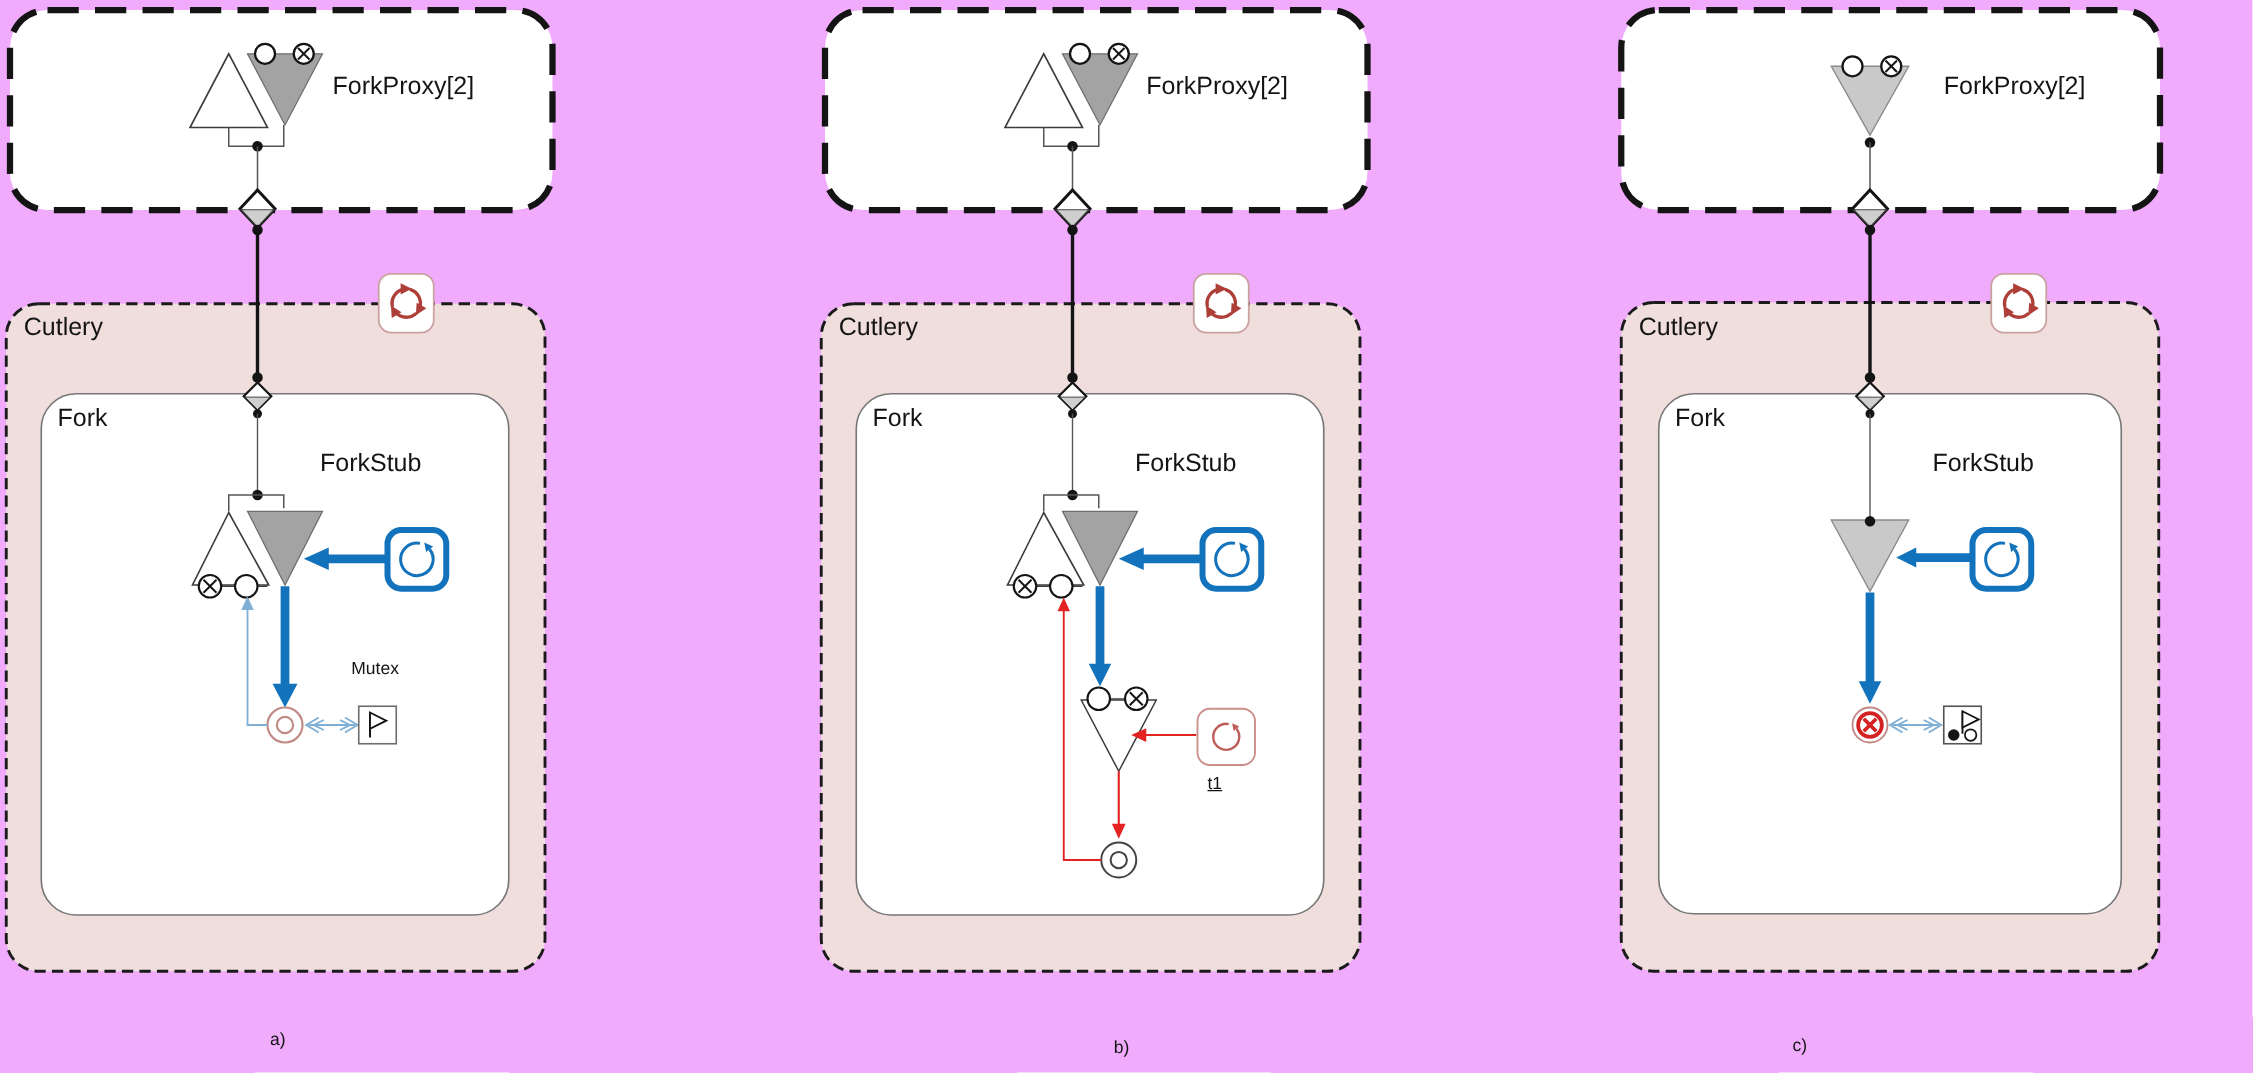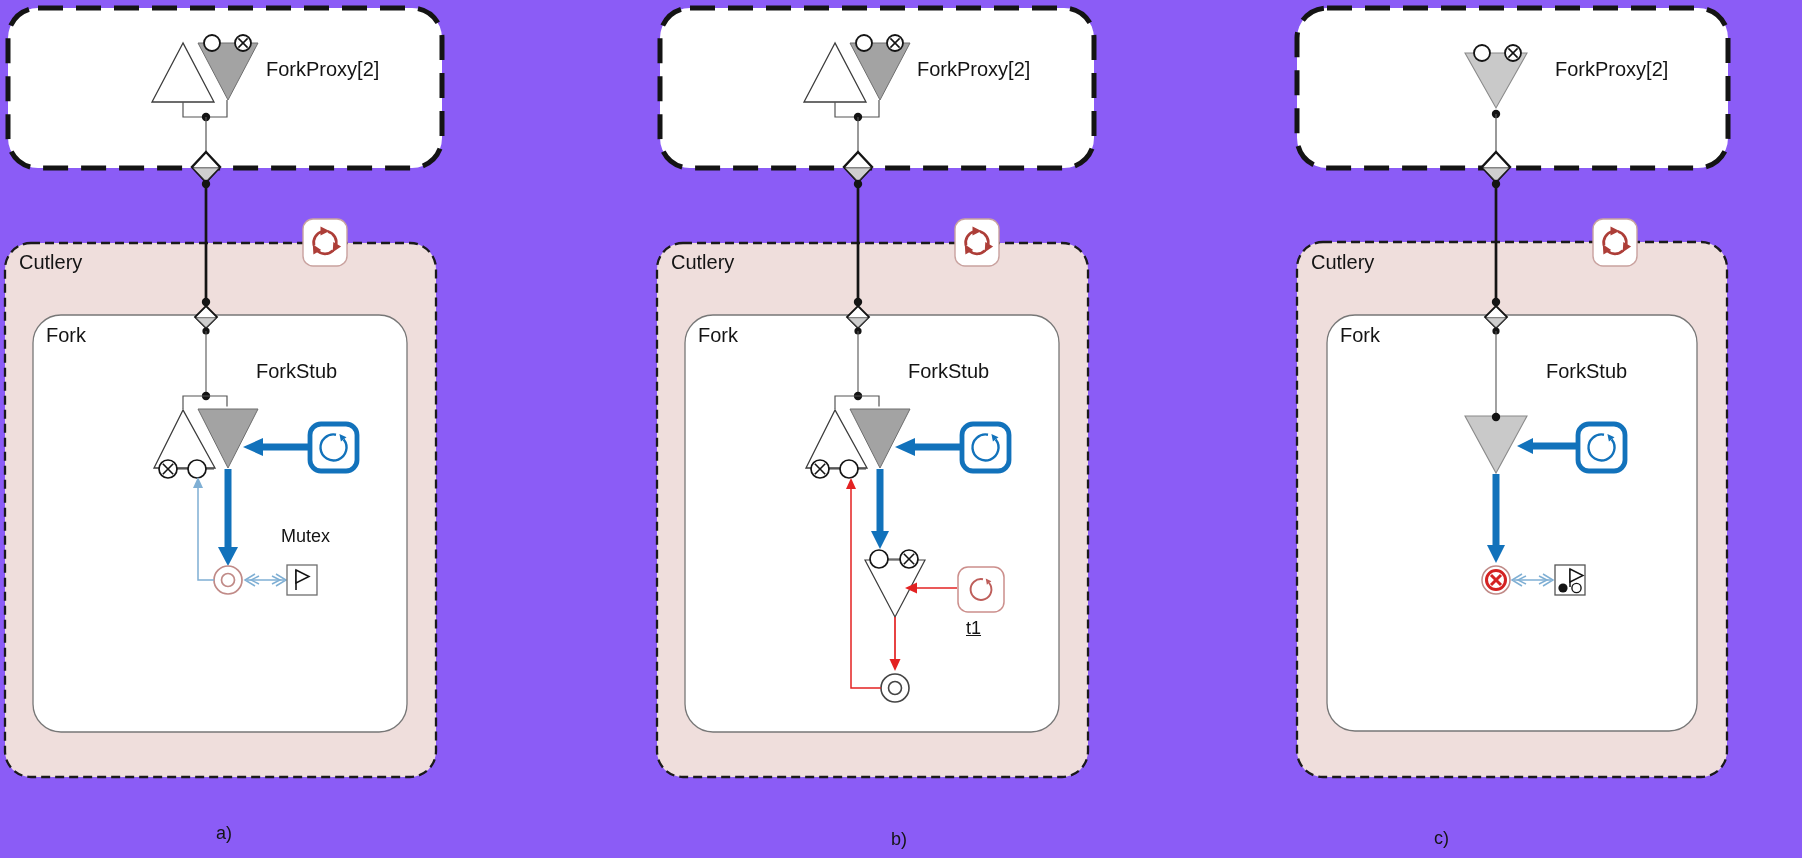--- a/index.html
+++ b/index.html
@@ -1,21 +1,21 @@
 <!DOCTYPE html>
 <html><head>
 <meta charset="utf-8">
 <style>
   html,body{margin:0;padding:0;background:#fff;}
-  #stage{position:relative;width:1802px;height:858px;background:#8b5cf6;overflow:hidden;
+  #stage{position:relative;width:1802px;height:858px;background:#f0abfc;overflow:hidden;
          font-family:"Liberation Sans",sans-serif;}
   #stage svg{position:absolute;left:0;top:0;}
   .lbl{position:absolute;color:#141414;white-space:nowrap;line-height:1.05;}
   .lbl-big{font-size:20px;}
-  .lbl-sm{font-size:18px;}
+  .lbl-sm{font-size:14px;}
 </style>
 </head>
 <body>
 
 <div id="stage">
 <svg width="1802" height="858" viewBox="0 0 1802 858">
   <defs>
     <circle id="dot" r="4.2" fill="#141414"></circle>
     <circle id="dot-sm" r="3.6" fill="#141414"></circle>
 

